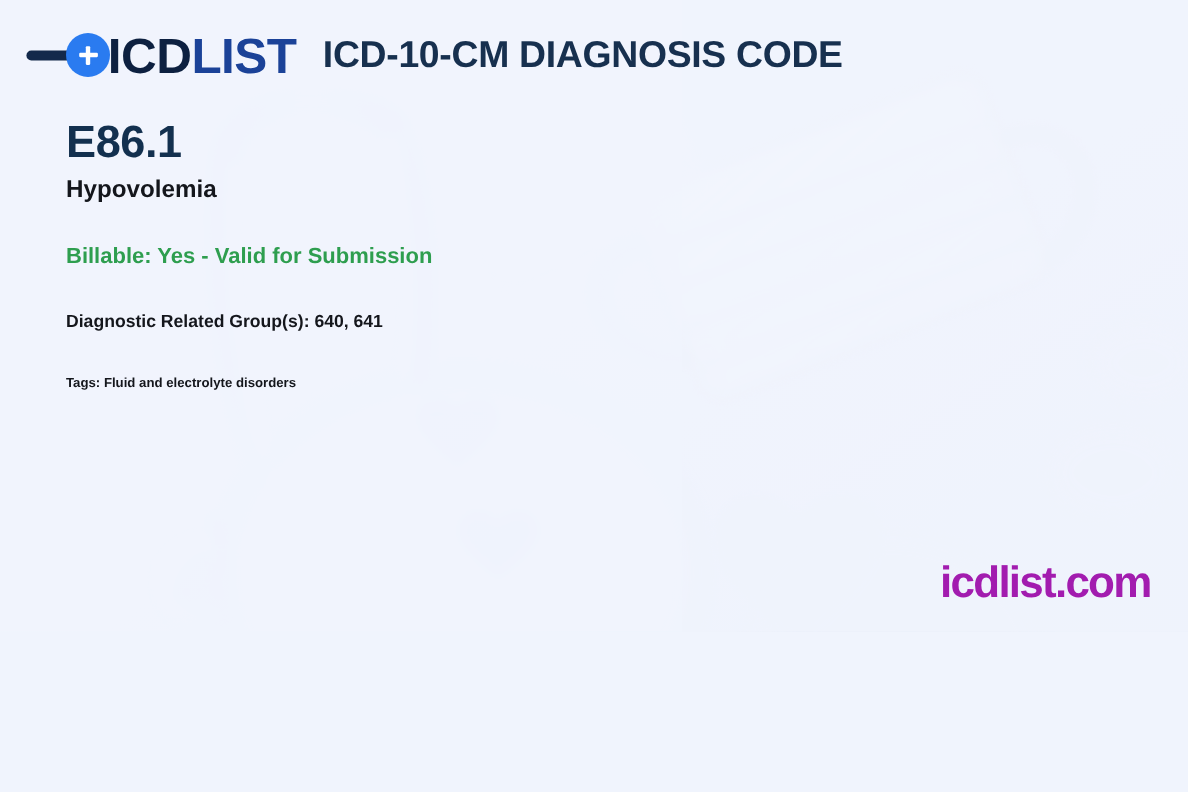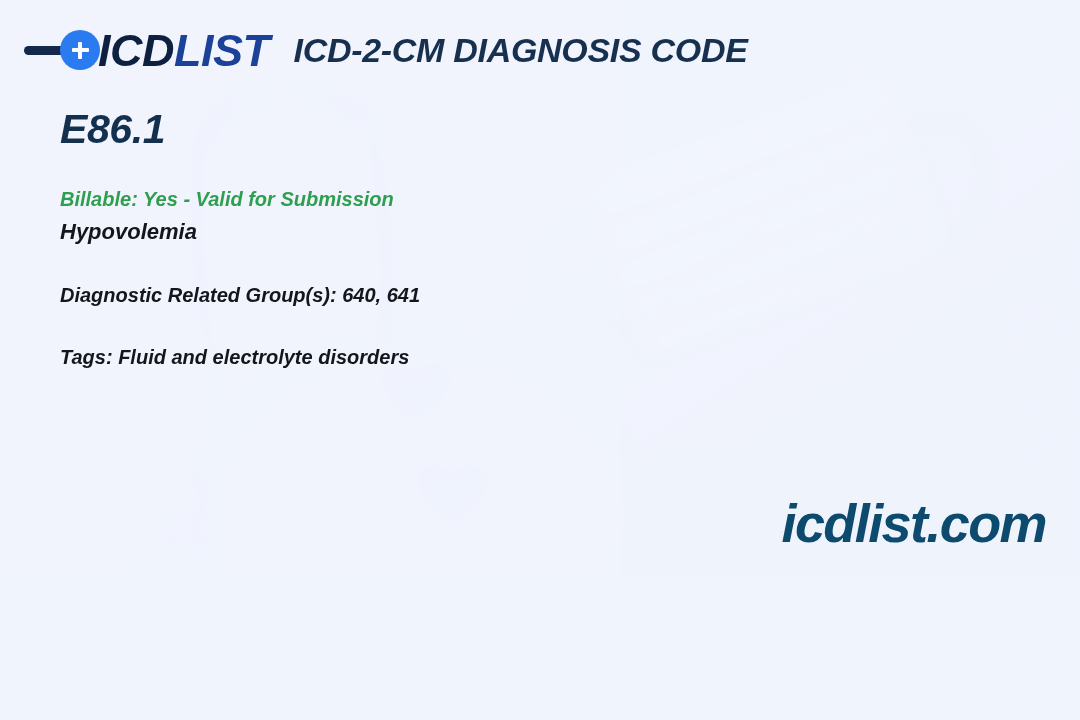--- a/index.html
+++ b/index.html
@@ -13,21 +13,20 @@
     font-family: "Liberation Sans", sans-serif;
     background: #f0f4fd;
   }
 
   #card {
     position: relative;
     width: 1080px;
     height: 574px;
     background: #f0f4fd;
     overflow: hidden;
-    font-style: italic;
   }
 
   
   #bg-photo {
     position: absolute;
     inset: 0;
     z-index: 0;
     overflow: hidden;
     pointer-events: none;
   }
@@ -123,49 +122,49 @@
   }
   #billable-status {
     margin-top: 36px;
     font-size: 20px;
     font-weight: bold;
     color: #2e9e4f;
     line-height: 1.2;
   }
   #drg-line {
     margin-top: 38px;
-    font-size: 20px;
+    font-size: 16px;
     font-weight: bold;
     color: #14161c;
     line-height: 1.2;
   }
   #tags-line {
     margin-top: 38px;
-    font-size: 20px;
+    font-size: 12px;
     font-weight: bold;
     color: #14161c;
     line-height: 1.2;
   }
   #source-url {
     margin-top: 64px;
     font-size: 15px;
     font-weight: bold;
     color: #1b2d4d;
     line-height: 1.2;
   }
 
   
   #footer-wordmark {
     position: absolute;
     right: 34px;
     bottom: 24px;
     z-index: 5;
-    font-size: 54px;
-    font-weight: bold;
-    color: #0c4a6e;
+    font-size: 40px;
+    font-weight: bold;
+    color: #a21caf;
     letter-spacing: -1.6px;
     line-height: 1;
   }
 </style>
 </head>
 <body>
 
 <div id="card">
 
   <div id="bg-photo">
@@ -294,26 +293,26 @@
 
     <div id="logo">
       <span class="logo-dash"></span>
       <span class="logo-plus-circle">
         <span class="bar-h"></span>
         <span class="bar-v"></span>
       </span>
       <span class="logo-word"><span class="wm-icd">ICD</span><span class="wm-list">LIST</span></span>
     </div>
 
-    <div id="header-title">ICD-2-CM DIAGNOSIS CODE</div>
+    <div id="header-title">ICD-10-CM DIAGNOSIS CODE</div>
   </div>
 
   <div id="content">
     <div id="code-number">E86.1</div>
+    <div id="code-description">Hypovolemia</div>
     <div id="billable-status">Billable: Yes - Valid for Submission</div>
-    <div id="code-description">Hypovolemia</div>
     <div id="drg-line">Diagnostic Related Group(s): 640, 641</div>
     <div id="tags-line">Tags: Fluid and electrolyte disorders</div>
   </div>
 
   <div id="footer-wordmark">icdlist.com</div>
 
 </div>
 
 </body></html>

